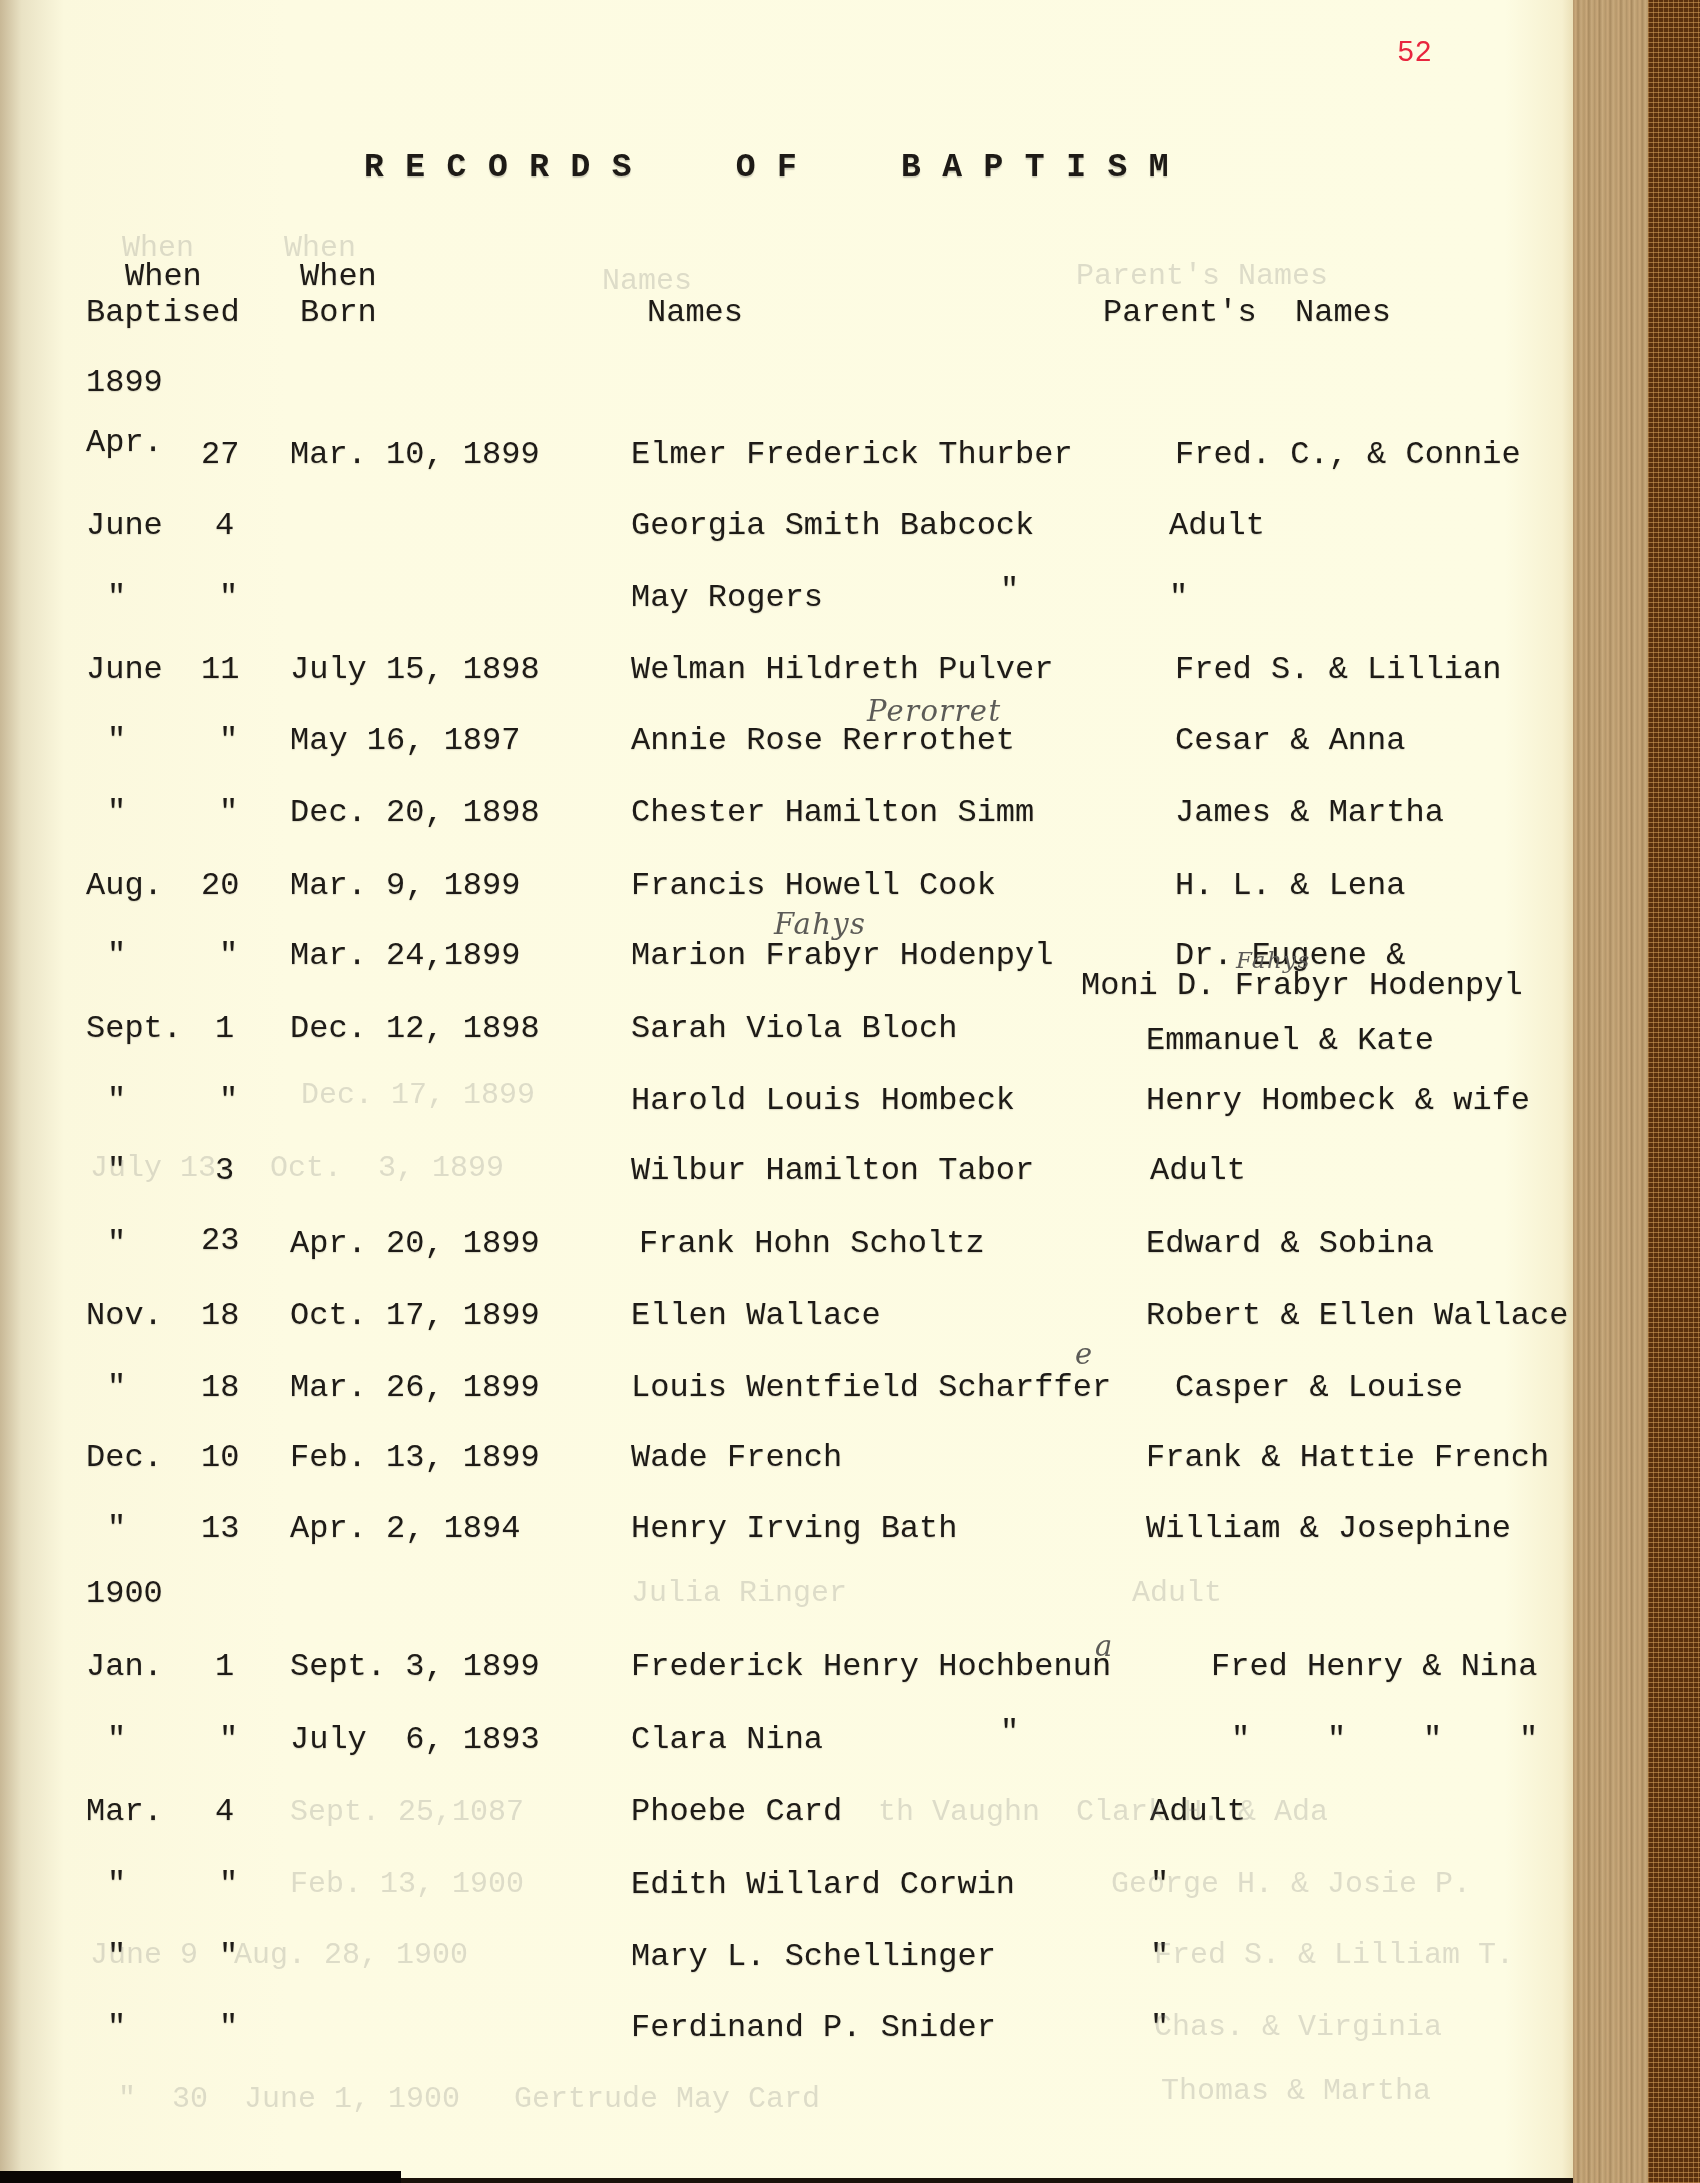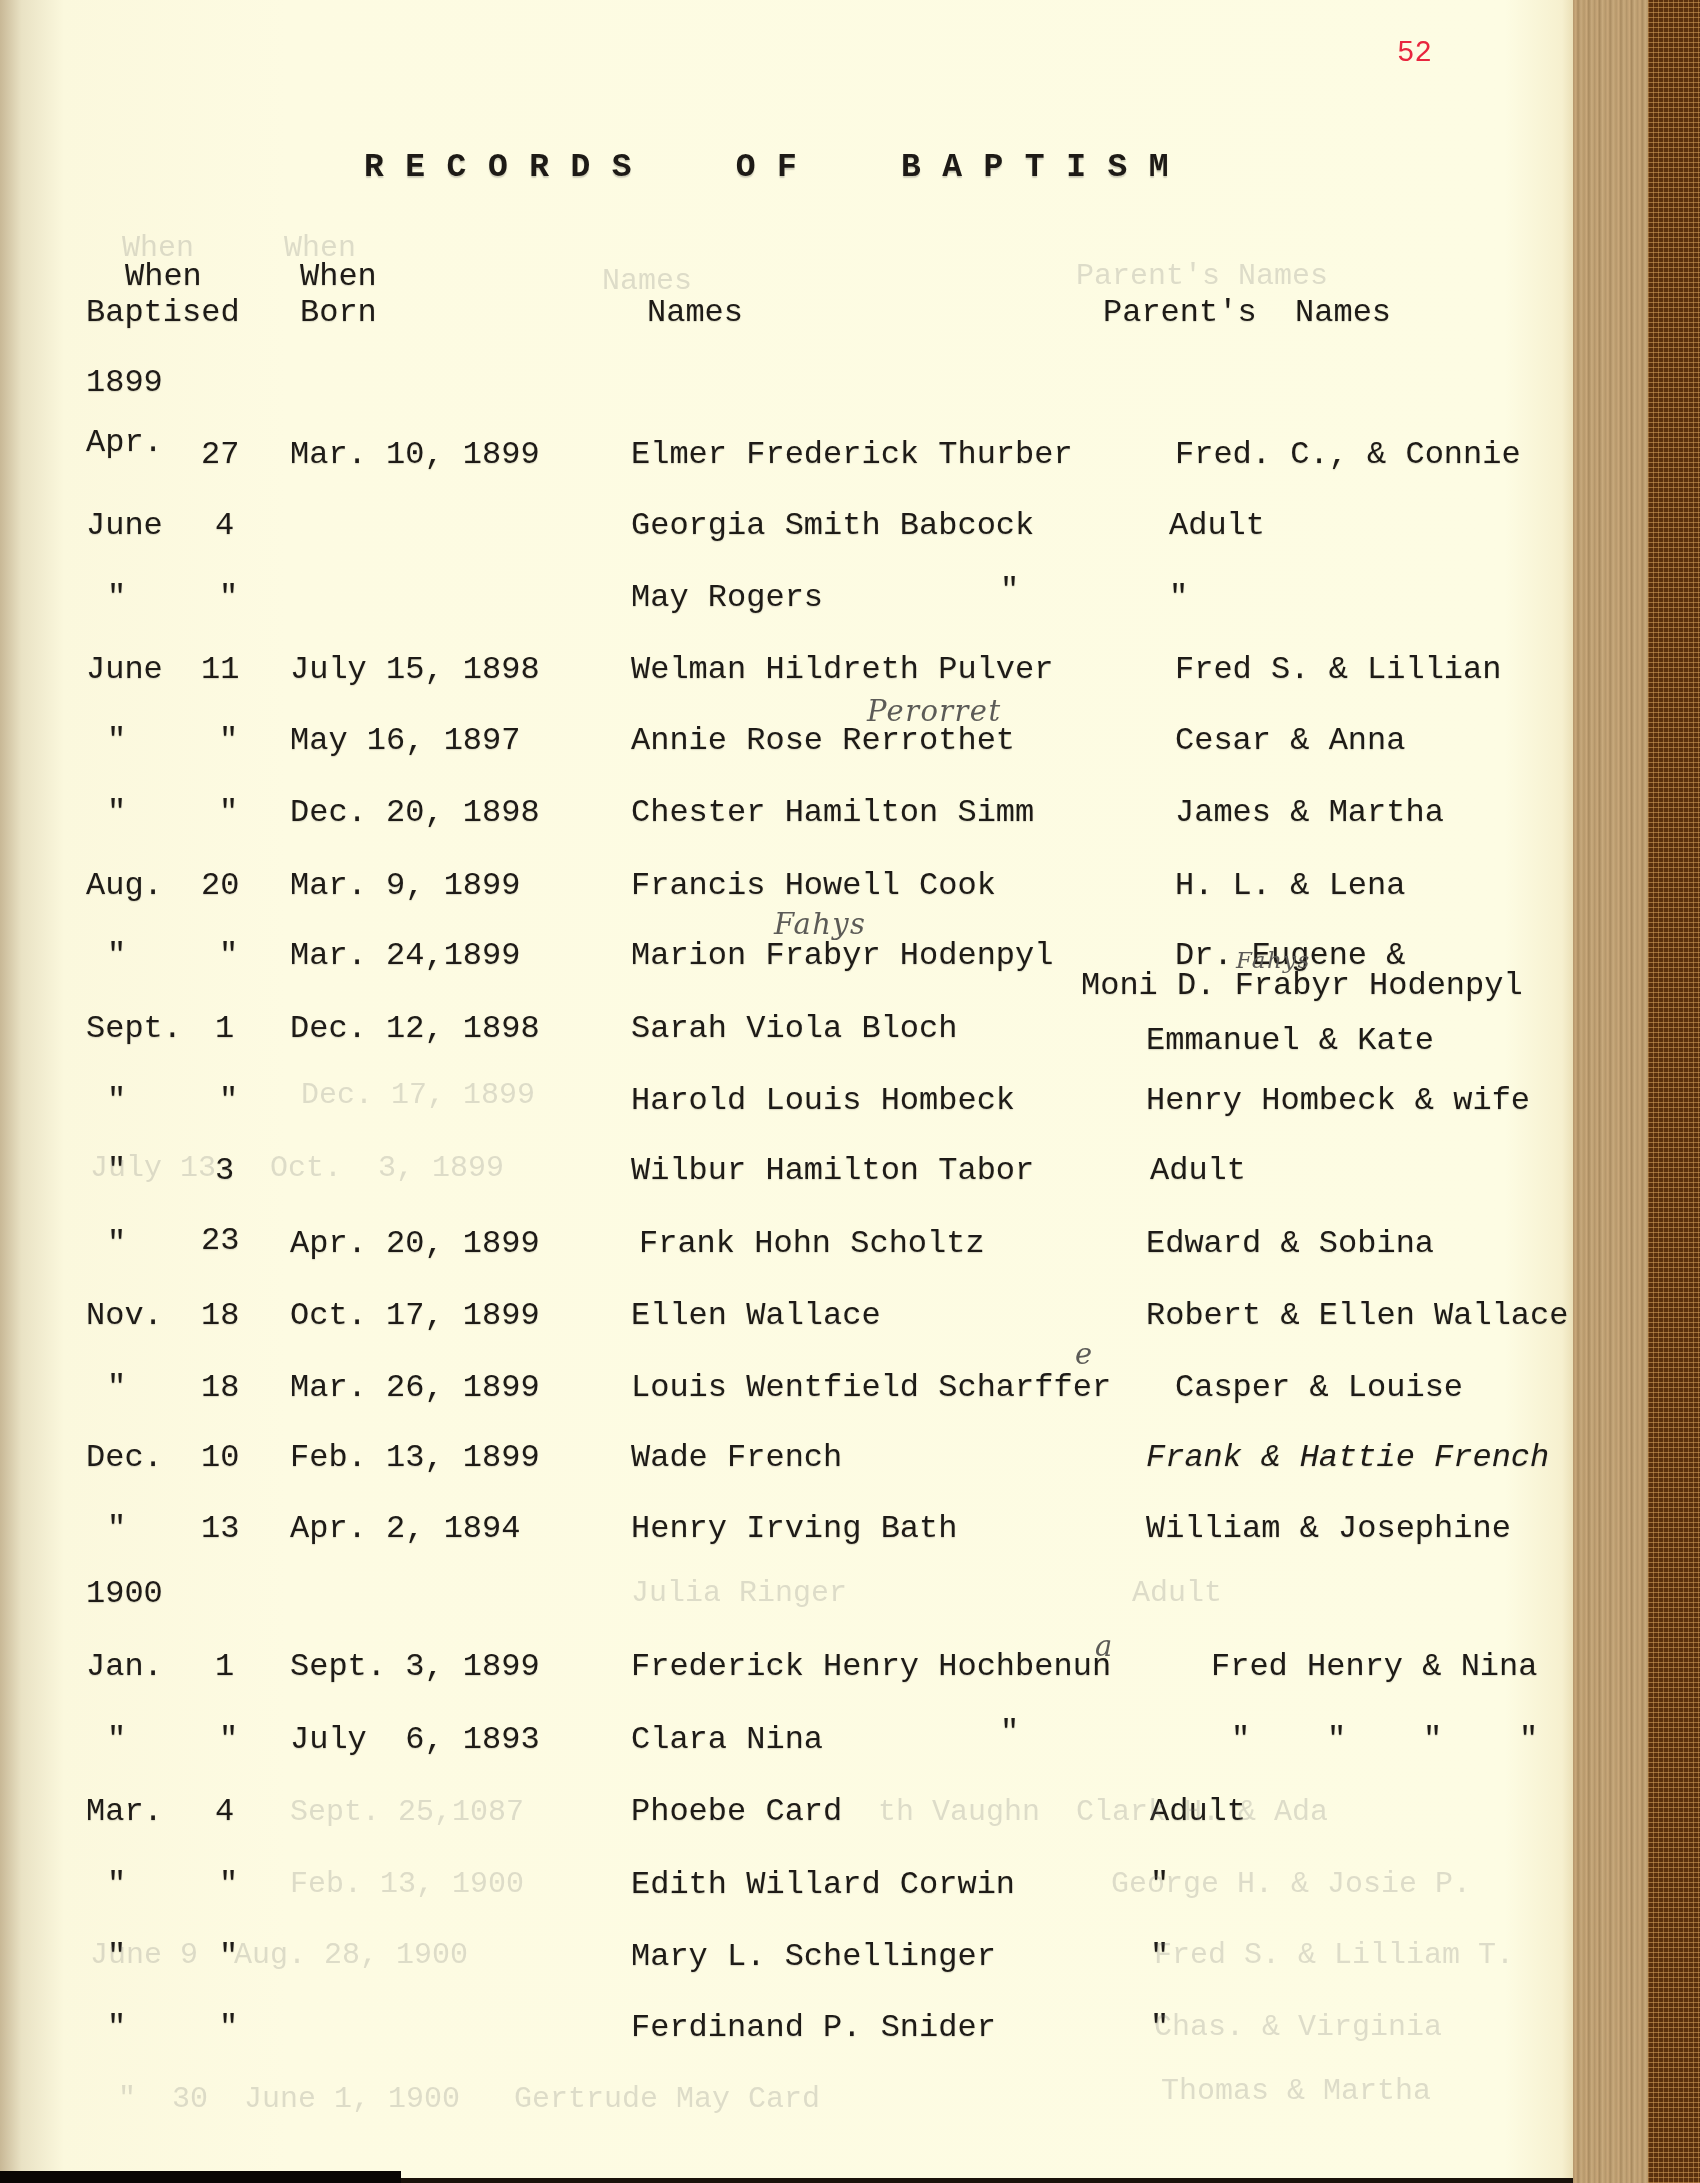--- a/index.html
+++ b/index.html
@@ -137,21 +137,21 @@
       <div class="typed" style="left: 107px; top: 1369px;">"</div>
       <div class="typed" style="left: 201px; top: 1369px;">18</div>
       <div class="typed" style="left: 290px; top: 1369px;">Mar. 26, 1899</div>
       <div class="typed" style="left: 631px; top: 1369px; text-align: right;">Louis Wentfield Scharffer</div>
       <div class="typed" style="left: 1175px; top: 1369px;">Casper &amp; Louise</div>
       <div class="hand" style="left: 1075px; top: 1337px;">e</div>
       <div class="typed" style="left: 86px; top: 1439px;">Dec.</div>
       <div class="typed" style="left: 201px; top: 1439px;">10</div>
       <div class="typed" style="left: 290px; top: 1439px;">Feb. 13, 1899</div>
       <div class="typed" style="left: 631px; top: 1439px;">Wade French</div>
-      <div class="typed" style="left: 1146px; top: 1439px; font-style: italic;">Frank &amp; Hattie French</div>
+      <div class="typed" style="left: 1146px; top: 1439px;">Frank &amp; Hattie French</div>
       <div class="typed" style="left: 107px; top: 1510px;">"</div>
       <div class="typed" style="left: 201px; top: 1510px;">13</div>
       <div class="typed" style="left: 290px; top: 1510px;">Apr. 2, 1894</div>
       <div class="typed" style="left: 631px; top: 1510px;">Henry Irving Bath</div>
       <div class="typed" style="left: 1146px; top: 1510px;">William &amp; Josephine</div>
       <div class="typed" style="left: 86px; top: 1648px;">Jan.</div>
       <div class="typed" style="left: 215px; top: 1648px;">1</div>
       <div class="typed" style="left: 290px; top: 1648px;">Sept. 3, 1899</div>
       <div class="typed" style="left: 631px; top: 1648px;">Frederick Henry Hochbenun</div>
       <div class="typed" style="left: 1211px; top: 1648px;">Fred Henry &amp; Nina</div>

